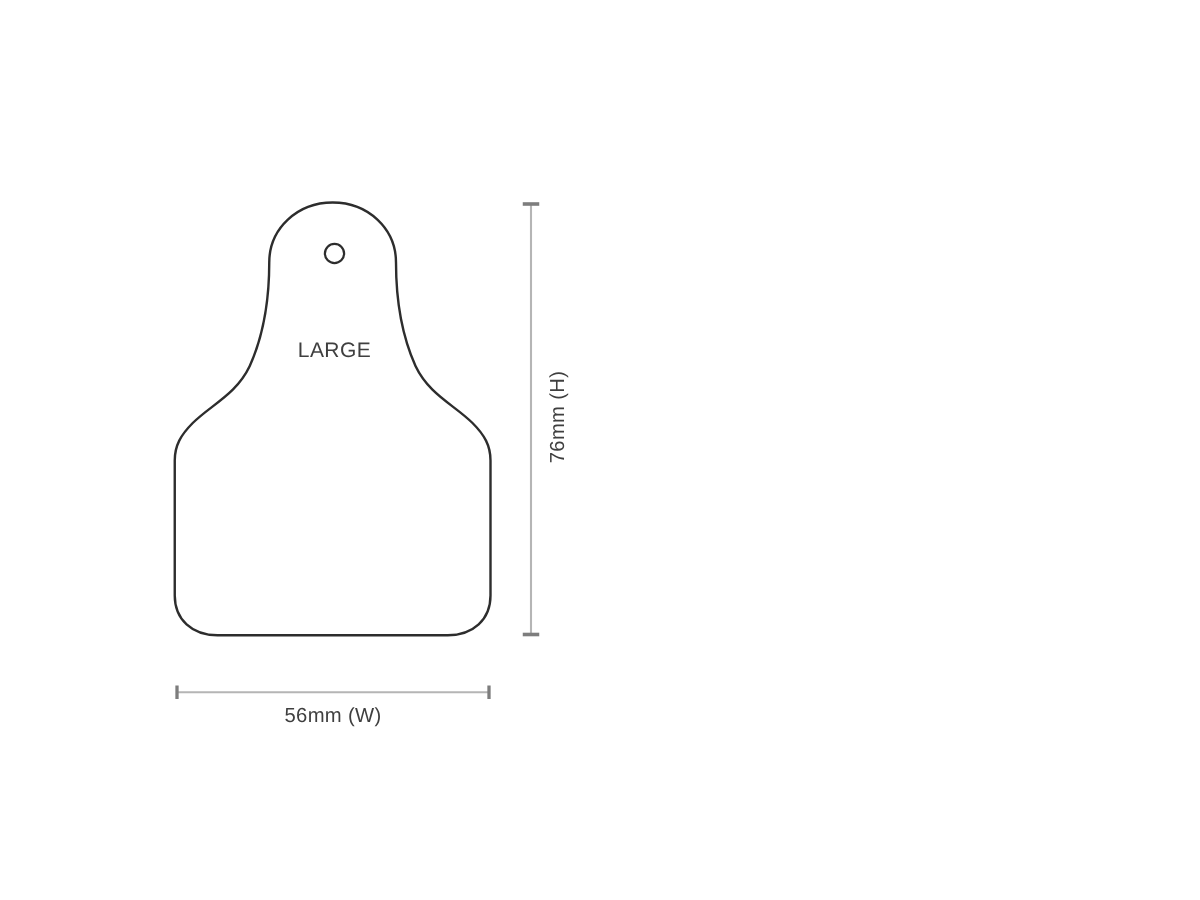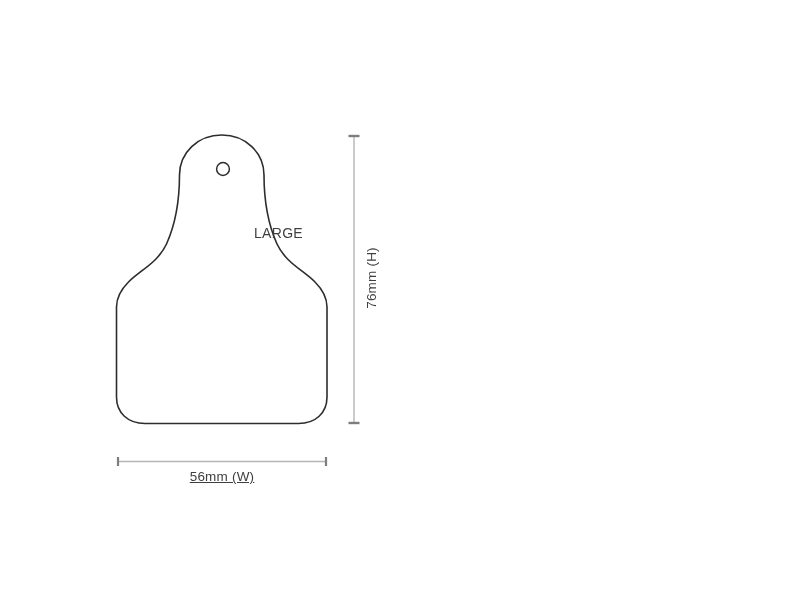--- a/index.html
+++ b/index.html
@@ -20,21 +20,21 @@
   .diagram-svg {
     position: absolute;
     left: 0;
     top: 0;
   }
   .tag-label {
     position: absolute;
     left: 143px;
     top: 227px;
     width: 160px;
-    text-align: right;
+    text-align: center;
     font-size: 14px;
     line-height: 13.5px;
     font-weight: 400;
     letter-spacing: 0.3px;
     color: #3f3f3f;
   }
   .dim-label-h {
     position: absolute;
     left: 332px;
     top: 270px;
@@ -51,21 +51,20 @@
   .dim-label-w {
     position: absolute;
     left: 142px;
     top: 469px;
     width: 160px;
     text-align: center;
     font-size: 13.5px;
     letter-spacing: 0.2px;
     color: #3f3f3f;
     white-space: nowrap;
-    text-decoration: underline;
   }
 </style>
 </head>
 <body>
 
 <div class="canvas">
 
   <svg class="diagram-svg" width="800" height="600" viewBox="0 0 800 600">
 
     <path d="M 221.8 135

